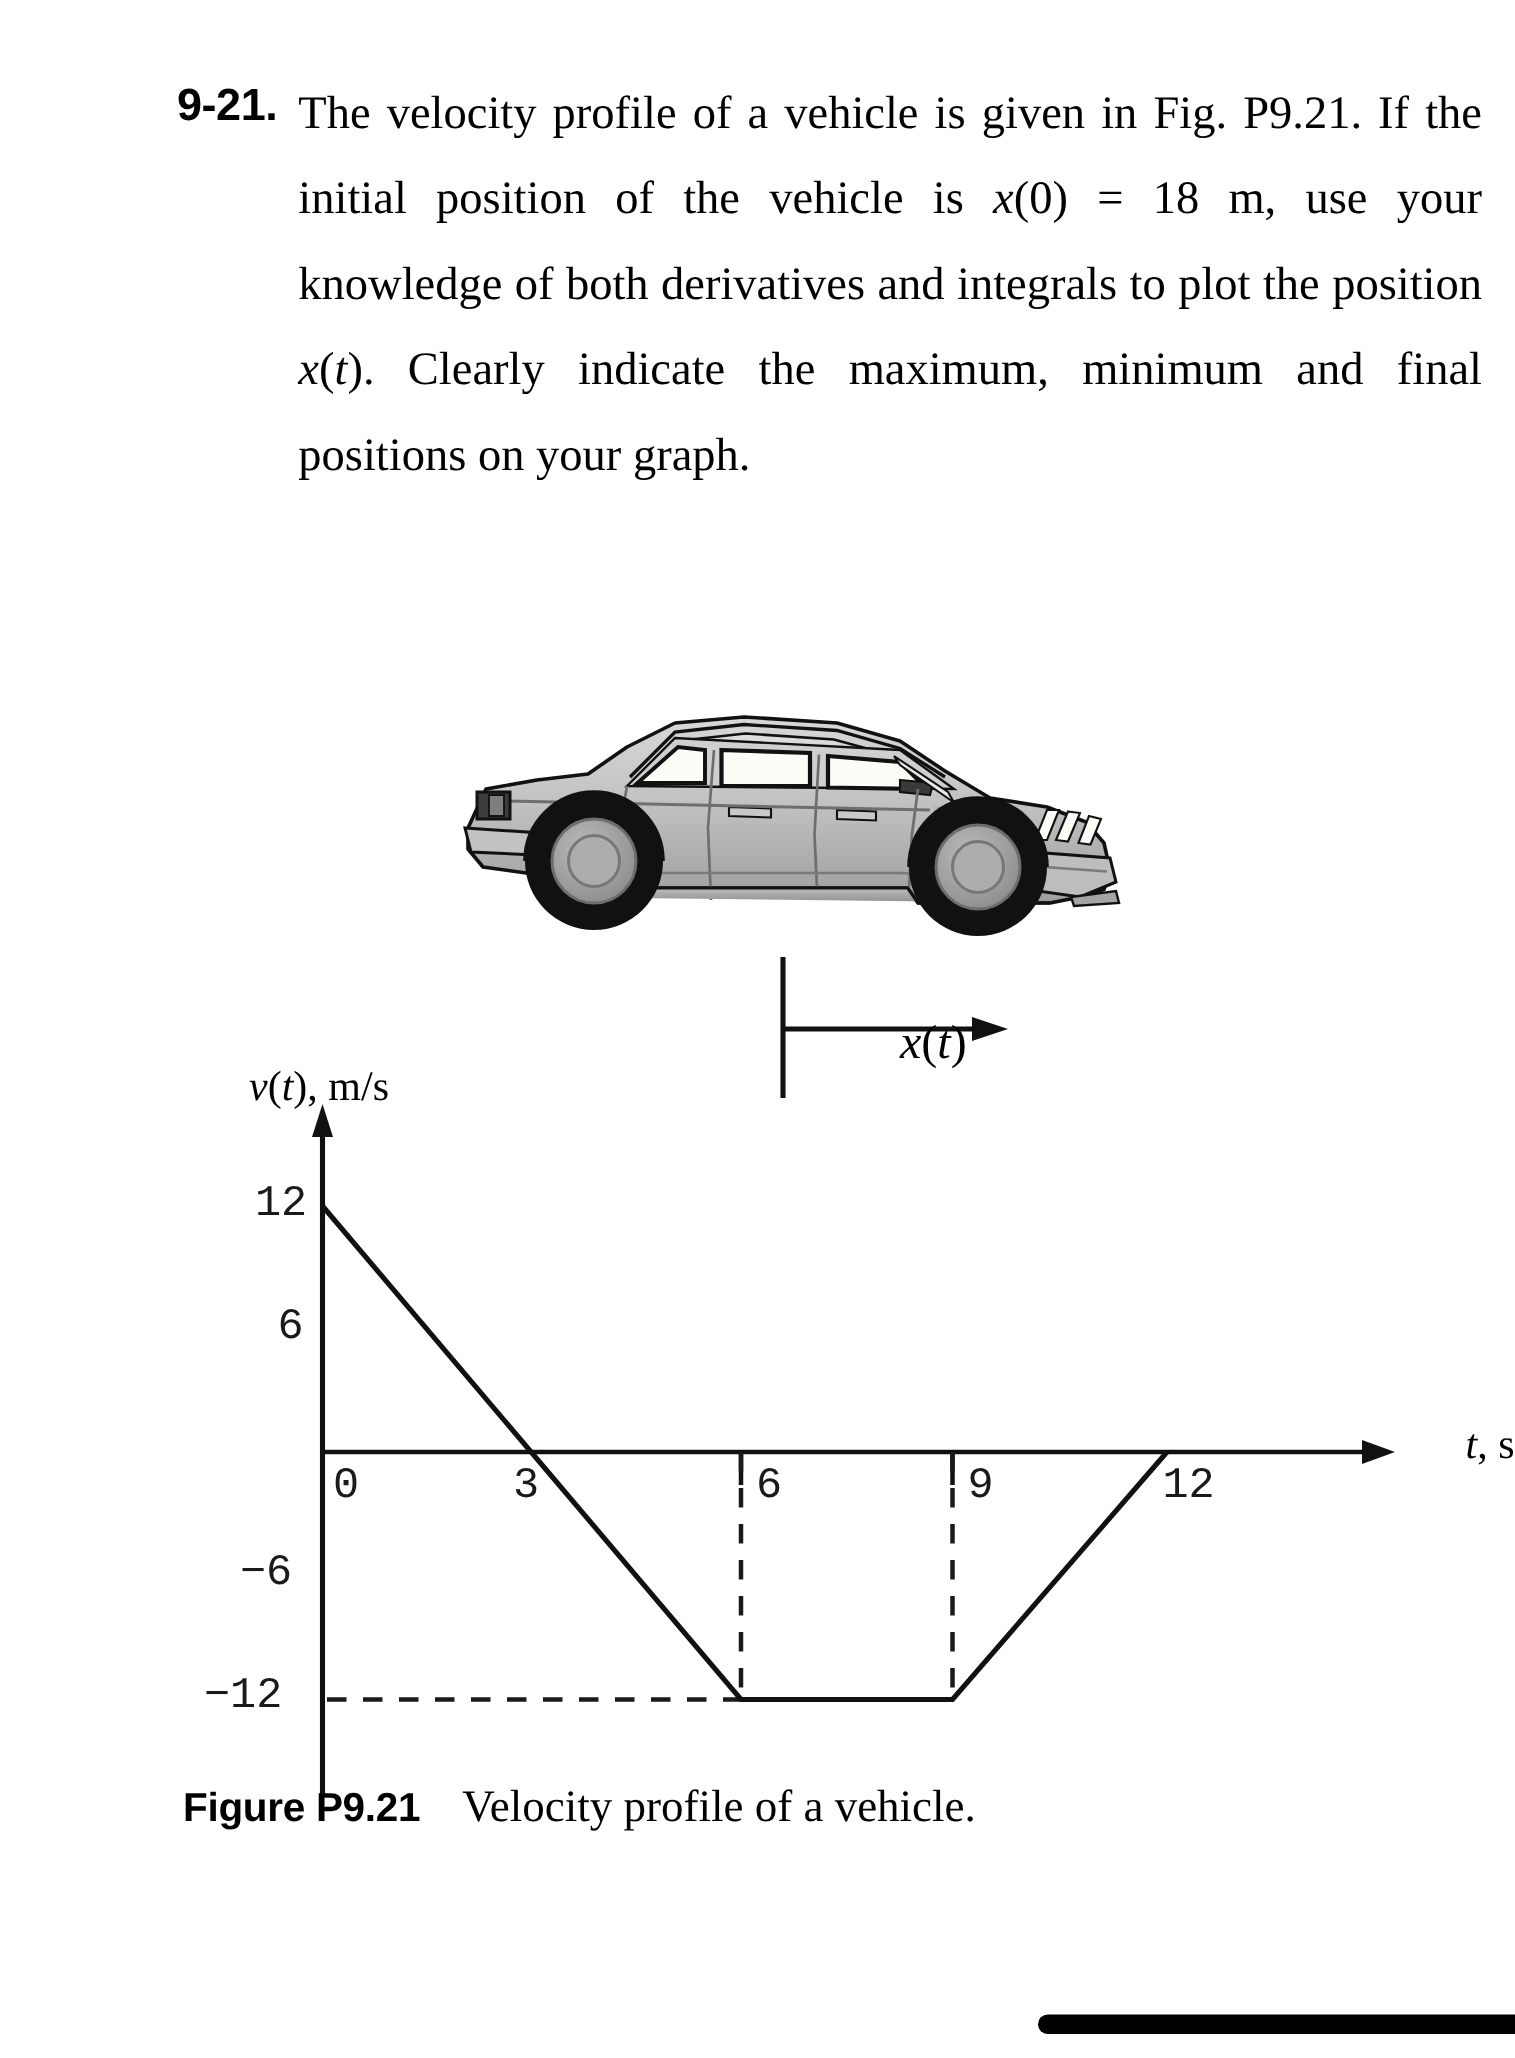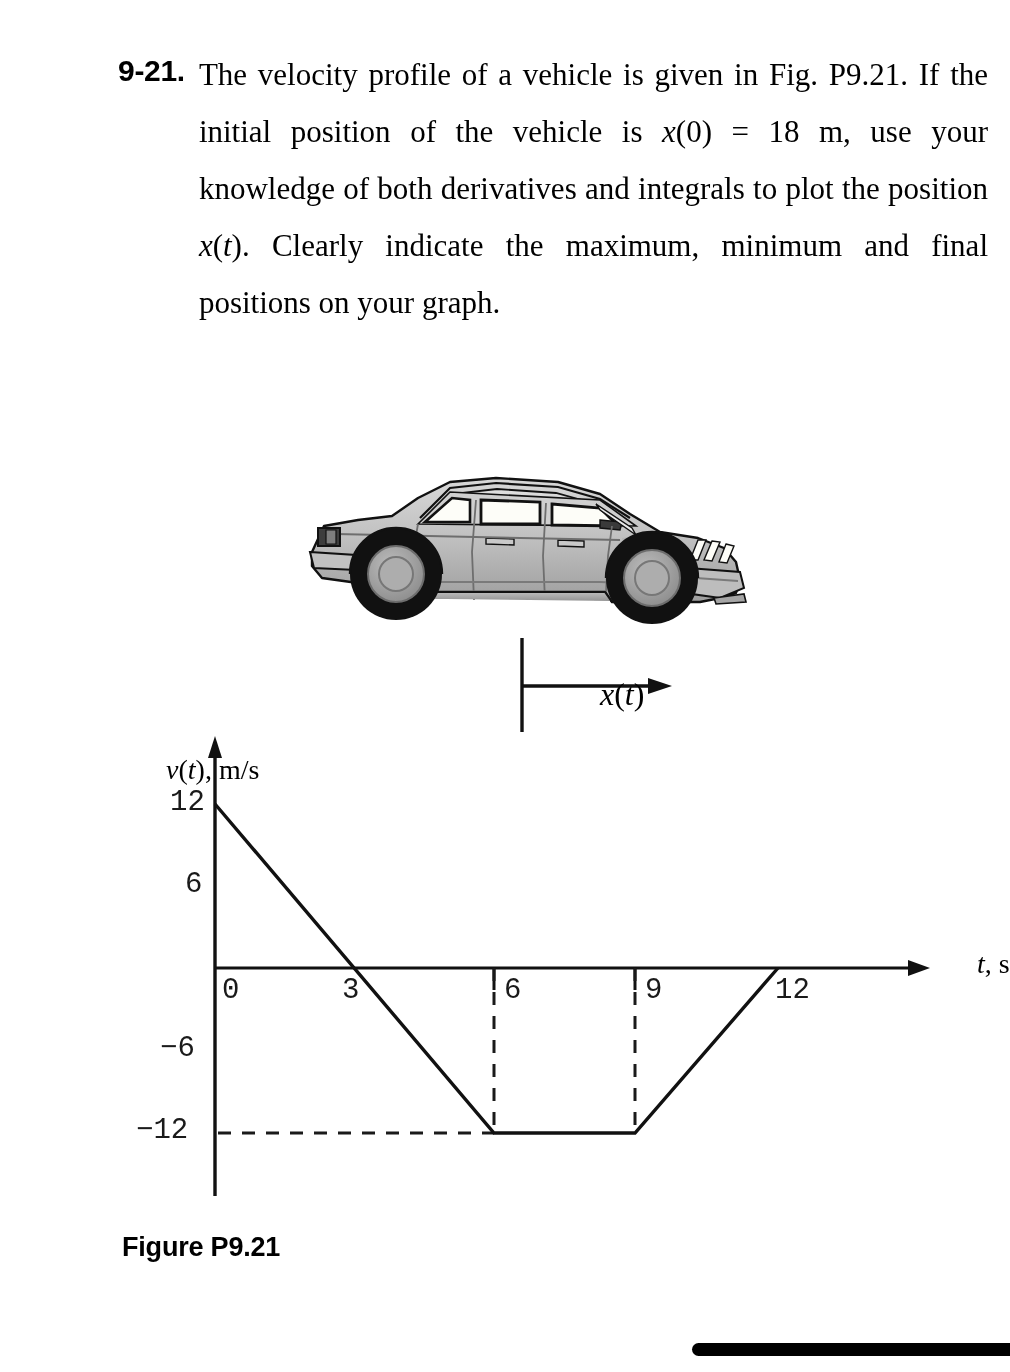--- a/index.html
+++ b/index.html
@@ -82,36 +82,36 @@
     width: 830px;
     height: 520px;
   }
   .axis-caption {
     position: absolute;
     font-size: 28px;
     font-family: "Liberation Serif", serif;
     white-space: nowrap;
   }
   .axis-caption .it { font-style: italic; }
-  #ylabel-caption { left: 166px; top: 709px; margin-top: 45px; }
+  #ylabel-caption { left: 166px; top: 709px; }
   #xlabel-caption { left: 898px; top: 950px; }
 
   .tick-label {
     position: absolute;
     font-size: 29px;
     font-family: Liberation Mono, monospace;
     white-space: nowrap;
     color: #1a1a1a;
   }
 
   
   #figure-caption {
     position: absolute;
     left: 122px;
-    top: 1232px;
+    top: 1188px;
     width: 840px;
     display: flex;
     align-items: baseline;
     white-space: nowrap;
   }
   #figure-caption-label {
     font-family: "Liberation Sans", sans-serif;
     font-weight: bold;
     font-size: 27px;
     padding-right: 28px;
@@ -308,15 +308,16 @@
   
   <div class="tick-label" style="left:92px;  top:278px;">0</div>
   <div class="tick-label" style="left:212px; top:278px;">3</div>
   <div class="tick-label" style="left:374px; top:278px;">6</div>
   <div class="tick-label" style="left:515px; top:278px;">9</div>
   <div class="tick-label" style="left:645px; top:278px;">12</div>
 </div>
 
 <div id="figure-caption">
   <span id="figure-caption-label">Figure P9.21</span>
+  <span id="figure-caption-text">Velocity profile of a vehicle.</span>
 </div>
 
 <div id="bottom-rule"></div>
 
 </body></html>

